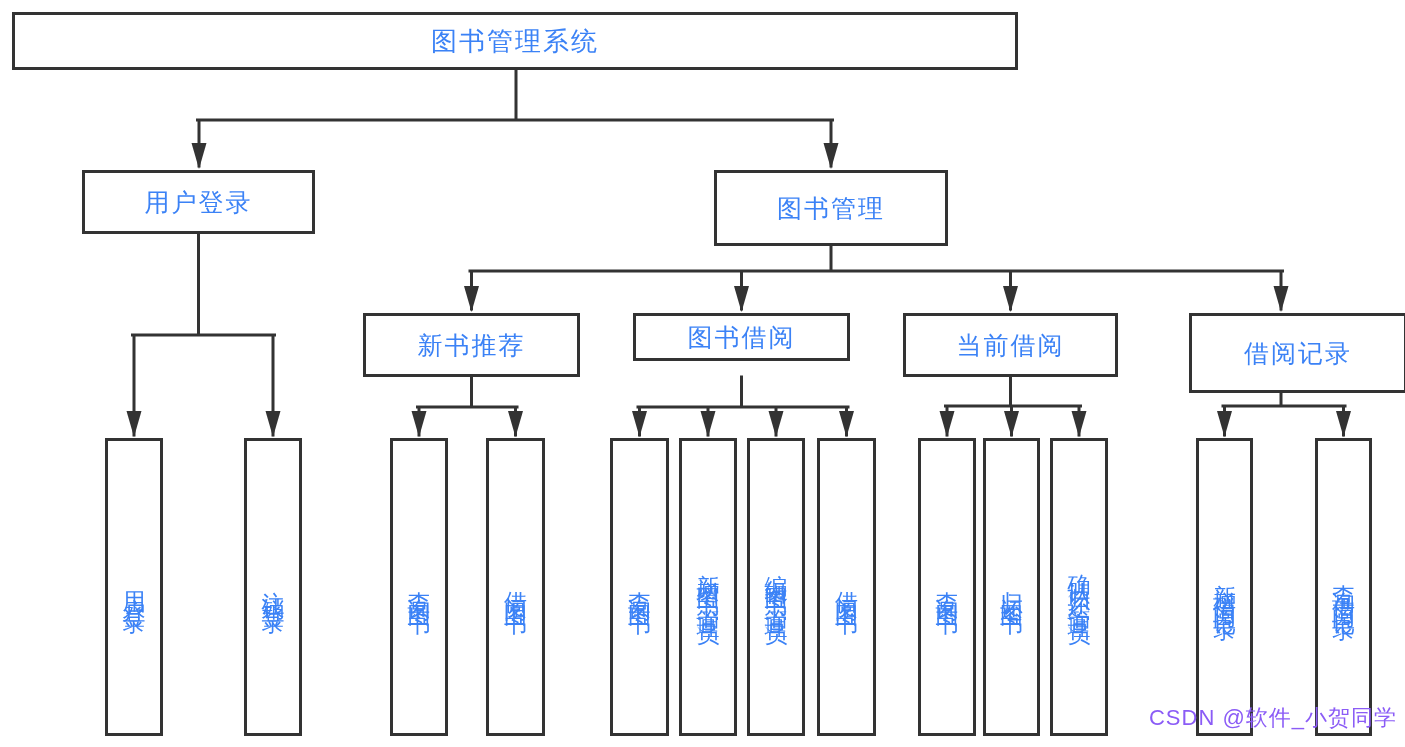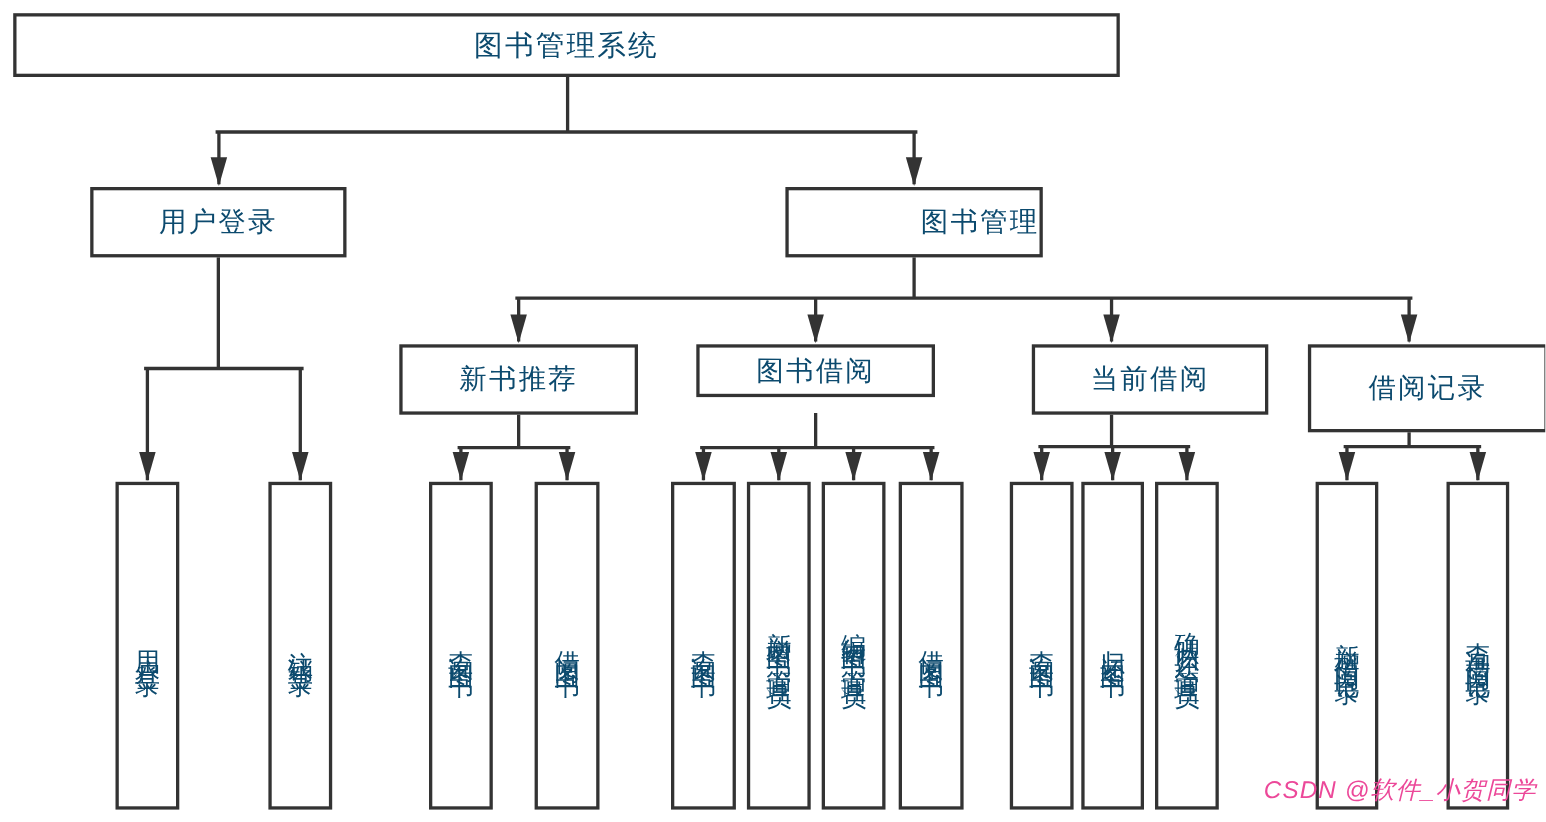--- a/index.html
+++ b/index.html
@@ -23,21 +23,21 @@
     pointer-events: none;
   }
   .node {
     position: absolute;
     box-sizing: border-box;
     border: 3px solid #333333;
     background: #ffffff;
     display: flex;
     align-items: center;
     justify-content: center;
-    color: #0c4a6e;
+    color: #3b82f6;
   }
   .hbox span {
     font-size: 25px;
     letter-spacing: 2px;
     white-space: nowrap;
     line-height: 1;
   }
   .root-box span {
     font-size: 26px;
   }
@@ -48,24 +48,23 @@
     letter-spacing: 7px;
     line-height: 1;
     white-space: nowrap;
   }
   #watermark {
     position: absolute;
     right: 8px;
     bottom: 14px;
     font-size: 22px;
     letter-spacing: 1px;
-    color: #ec4899;
+    color: #8b5cf6;
     z-index: 10;
     white-space: nowrap;
-    font-style: italic;
   }
 </style>
 </head>
 <body>
 
 <div id="stage">
 
   <svg id="connectors" viewBox="0 0 1405 747" xmlns="http://www.w3.org/2000/svg">
     <g stroke="#333333" stroke-width="3" fill="none" stroke-linecap="square">
 
@@ -106,31 +105,31 @@
     </g>
   </svg>
 
   <div class="node hbox root-box" style="left:12px; top:12px; width:1006px; height:58px;">
     <span>图书管理系统</span>
   </div>
 
   <div class="node hbox" style="left:82px; top:170px; width:233px; height:64px;">
     <span>用户登录</span>
   </div>
-  <div class="node hbox" style="left:714px; top:170px; width:234px; height:64px;justify-content:flex-end;">
+  <div class="node hbox" style="left:714px; top:170px; width:234px; height:76px;">
     <span>图书管理</span>
   </div>
 
   <div class="node hbox" style="left:363px; top:313px; width:217px; height:64px;align-items:center;">
     <span>新书推荐</span>
   </div>
   <div class="node hbox" style="left:633px; top:313px; width:217px; height:48px;">
     <span>图书借阅</span>
   </div>
-  <div class="node hbox" style="left:938px; top:313px; width:215px; height:64px;">
+  <div class="node hbox" style="left:903px; top:313px; width:215px; height:64px;">
     <span>当前借阅</span>
   </div>
   <div class="node hbox" style="left:1172px; top:313px; width:218px; height:80px;margin-left:17px;">
     <span>借阅记录</span>
   </div>
 
   <div class="node vbox" style="left:105px; top:438px; width:58px; height:298px;">
     <span>用户登录</span>
   </div>
   <div class="node vbox" style="left:244px; top:438px; width:58px; height:298px;">

